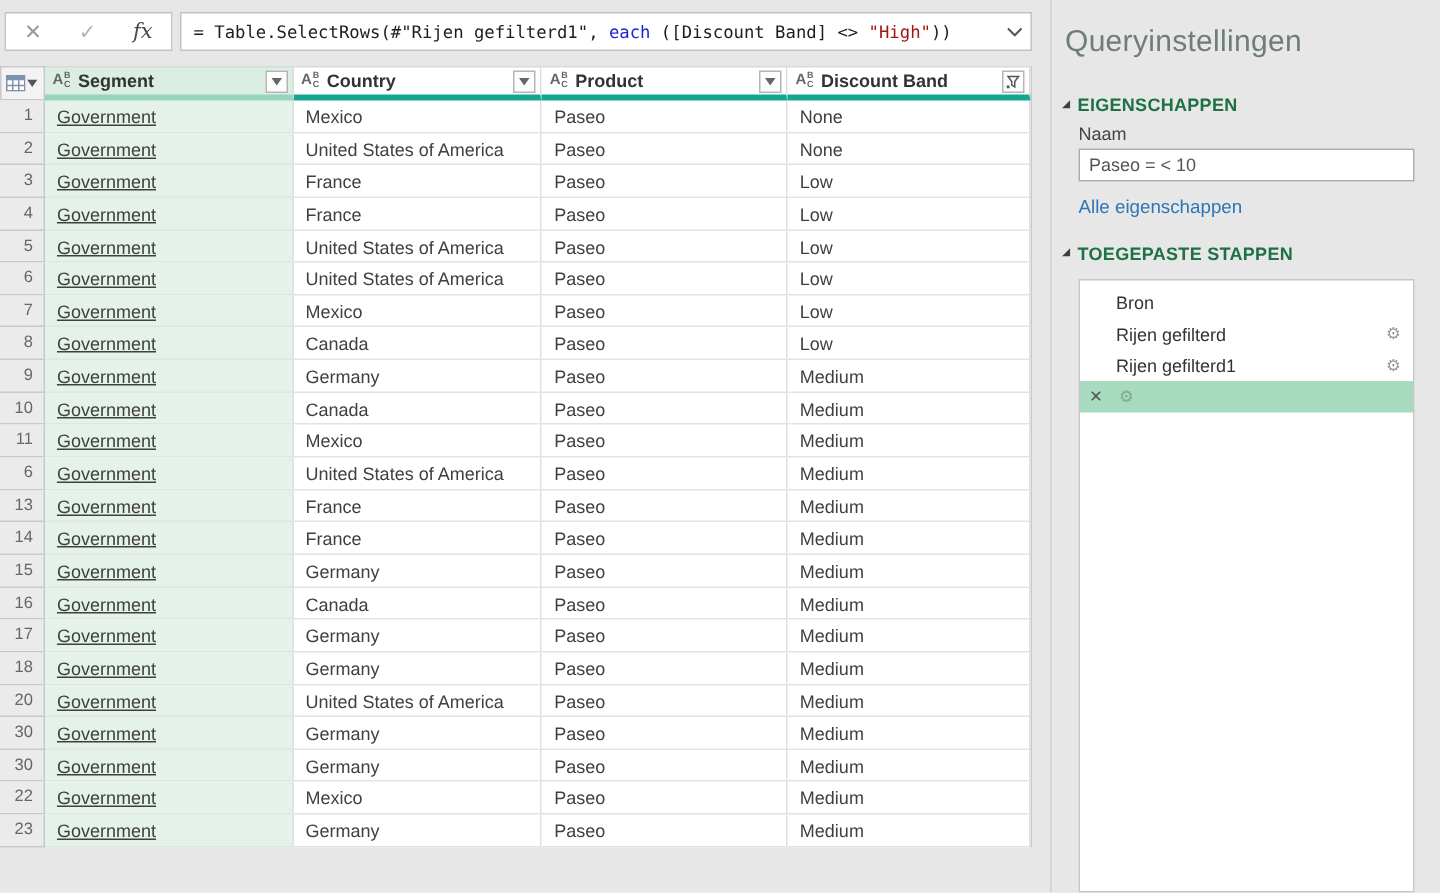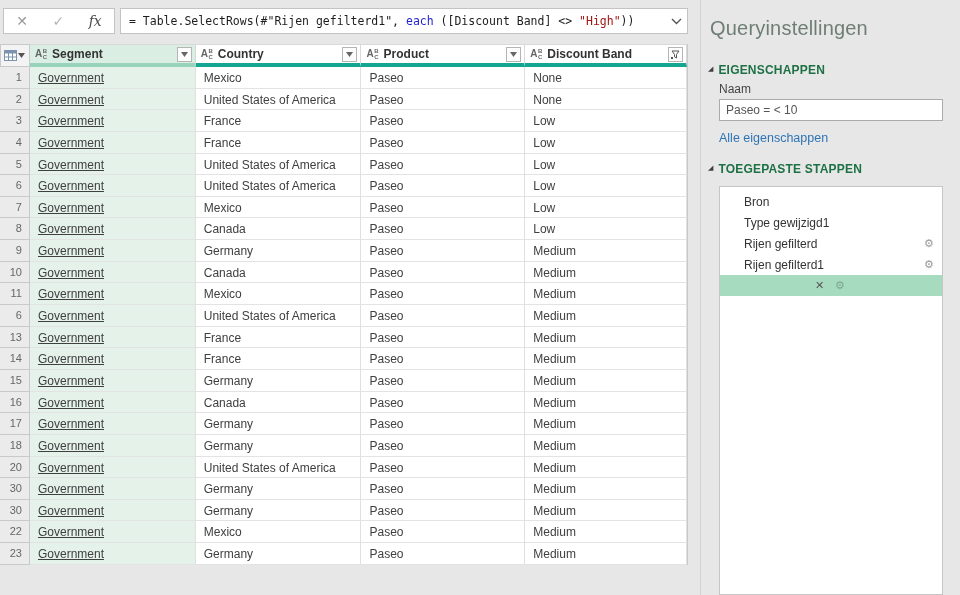--- a/index.html
+++ b/index.html
@@ -63,21 +63,21 @@
   .sechead{ position:absolute; left:7px; display:flex; align-items:center; gap:5px; }
   .tri{ font-size:7px; color:#3f3f3f; transform:translateY(-1px); }
   .sectext{ font-size:12px; font-weight:700; color:var(--green); letter-spacing:.2px; }
   .plabel{ position:absolute; left:18px; top:82px; font-size:12px; color:#444; }
   .pinput{ position:absolute; left:18px; top:99px; width:224px; height:22px;
     border:1px solid #ababab; background:#fff; font-size:12px; color:#555;
     padding:0 6px; font-family:"Liberation Sans", sans-serif; }
   .plink{ position:absolute; left:18px; top:131px; font-size:12.5px; color:var(--link); }
   .steps{ position:absolute; left:18px; top:186px; width:224px; height:409px;
     background:#fff; border:1px solid #c6c6c6; padding-top:4px; }
-  .step{ height:21px; display:flex; align-items:center; padding:0 6px 0 6px;justify-content:center; }
+  .step{ height:21px; display:flex; align-items:center; padding:0 6px 0 6px; }
   .step .del{ width:18px; font-size:11px; color:#555; visibility:hidden; }
   .step.sel{ background:var(--stepsel); }
   .step.sel .del{ visibility:visible; }
   .step .slabel{ flex:1; font-size:12px; color:#333; white-space:nowrap; overflow:hidden; }
   .step .gear{ font-size:11px; color:#9a9a9a; width:14px; text-align:center; visibility:hidden; }
   .step .gear.on{ visibility:visible; }
   .step.sel .gear.on{ color:#7fa98f; }
 </style>
 </head>
 <body>
@@ -344,25 +344,20 @@
     <span class="sectext">TOEGEPASTE STAPPEN</span>
   </div>
   <div class="steps" id="steps">
       <div class="step">
         <span class="del">✕</span>
         <span class="slabel">Bron</span>
         <span class="gear">⚙</span>
       </div>
       <div class="step">
         <span class="del">✕</span>
-        <span class="slabel">Type gewijzigd1</span>
-        <span class="gear">⚙</span>
-      </div>
-      <div class="step">
-        <span class="del">✕</span>
         <span class="slabel">Rijen gefilterd</span>
         <span class="gear on">⚙</span>
       </div>
       <div class="step">
         <span class="del">✕</span>
         <span class="slabel">Rijen gefilterd1</span>
         <span class="gear on">⚙</span>
       </div>
       <div class="step sel">
         <span class="del">✕</span>

